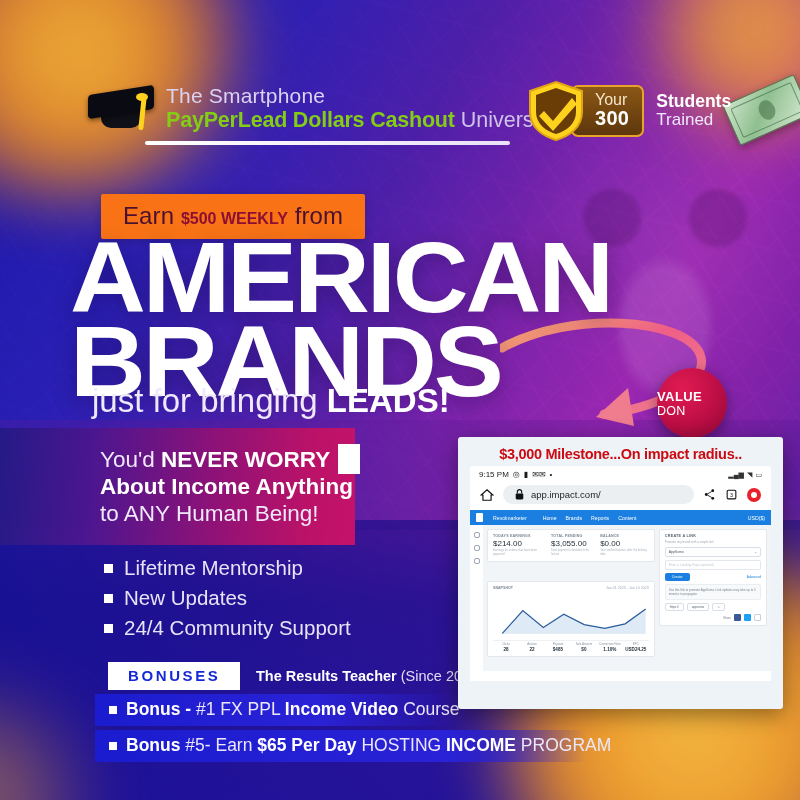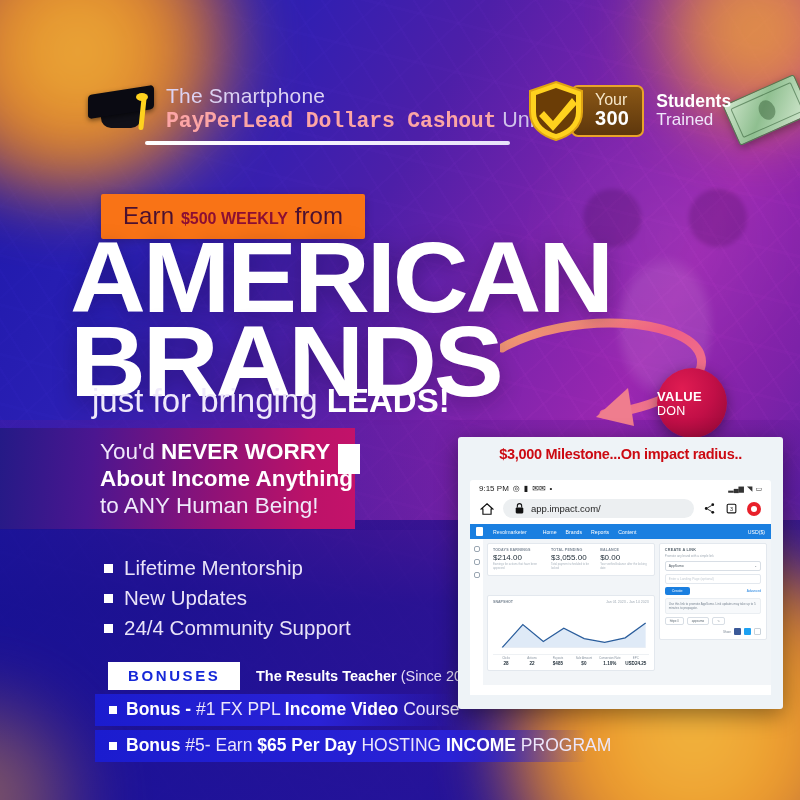--- a/index.html
+++ b/index.html
@@ -59,21 +59,21 @@
   .cap { position:relative; width:66px; height:46px; flex:none; }
   .cap-board { position:absolute; left:0; top:6px; width:66px; height:24px; background:#0a0a12;
     transform:skewY(-9deg); border-radius:4px; box-shadow:0 2px 5px rgba(0,0,0,.5); }
   .cap-base { position:absolute; left:13px; top:22px; width:40px; height:22px; background:#101018;
     border-radius:0 0 10px 10px; }
   .cap-tassel { position:absolute; left:52px; top:12px; width:5px; height:34px; background:#ffd21e; border-radius:3px;
     transform:rotate(6deg); }
   .cap-knot { position:absolute; left:48px; top:9px; width:12px; height:8px; background:#ffd21e; border-radius:50%; }
   .brand-l1 { color:#dcd2f2; font-size:21px; letter-spacing:.2px; line-height:1.12; font-weight:400; }
   .brand-l2 { font-size:21.5px; line-height:1.15; color:#cfc2ea; font-weight:400; white-space:nowrap; }
-  .brand-l2 b { color:#fca5a5; font-weight:800; letter-spacing:-.2px;font-family:Liberation Mono, monospace; }
+  .brand-l2 b { color:#84cc16; font-weight:800; letter-spacing:-.2px; }
   .brand-rule { position:absolute; left:145px; top:141px; width:365px; height:4px;
     background:linear-gradient(90deg,#ffffff,#e8e2fa); border-radius:2px; z-index:6; }
 
   
   .badge-wrap { position:absolute; left:527px; top:80px; display:flex; align-items:center; z-index:7; }
   .plaque { margin-left:-14px; background:linear-gradient(180deg,#7a4a12,#insane); }
   .plaque { background:linear-gradient(180deg,#8a5716 0%,#5e370c 100%); border:2px solid #e8a32a;
     border-radius:7px; padding:5px 13px 6px 22px; color:#fff; line-height:1.02; }
   .plaque .p1 { font-size:16px; font-weight:400; color:#f6e6c8; }
   .plaque .p2 { font-size:20px; font-weight:800; letter-spacing:.3px; }
@@ -107,21 +107,21 @@
 
   
   .value-circle { position:absolute; left:657px; top:368px; width:70px; height:70px; border-radius:50%;
     background:radial-gradient(circle at 36% 30%, #e01c52 0%, #c20f47 48%, #8d0836 100%);
     color:#fff; display:flex; flex-direction:column; align-items:flex-start; justify-content:center;
     z-index:8; box-shadow:0 4px 14px rgba(0,0,0,.4); }
   .value-circle .v1 { font-size:13px; font-weight:800; letter-spacing:.4px; }
   .value-circle .v2 { font-size:12.5px; font-weight:400; letter-spacing:.3px; }
 
   
-  .mpanel { position:absolute; left:0; top:428px; width:355px; height:101px; z-index:6;
+  .mpanel { position:absolute; left:0; top:428px; width:355px; height:117px; z-index:6;
     background:linear-gradient(95deg,#241a86 0%,#4b1690 26%,#8e1277 60%,#bb1268 86%,#c4126a 100%);
     display:flex; align-items:center; }
   .mpanel .inner { padding-left:100px; line-height:1.2; }
   .mpanel .m1 { color:#efe9fb; font-size:22.5px; font-weight:300; }
   .mpanel .m1 b { color:#fff; font-weight:800; }
   .mpanel .m2 { color:#fff; font-size:22.5px; font-weight:800; }
   .mpanel .m3 { color:#efe9fb; font-size:22.5px; font-weight:300; }
   .sq-accent { position:absolute; left:338px; top:444px; width:22px; height:30px; background:#fff; z-index:7; }
 
   
@@ -142,21 +142,21 @@
     background:linear-gradient(90deg,#1b1ccf 0%,#2a22d6 62%,rgba(40,34,214,0) 100%); }
   .bonus-2 { left:95px; top:730px; width:492px;
     background:linear-gradient(90deg,#1b1ccf 0%,#2a22d6 72%,rgba(40,34,214,0) 100%); }
   .bonus-row .sq { width:8px; height:8px; background:#fff; flex:none; }
   .bonus-row .txt { font-size:17.5px; font-weight:300; white-space:nowrap; }
   .bonus-row .txt b { font-weight:800; color:#fff; }
 
   
   .shot { position:absolute; left:458px; top:437px; width:325px; height:272px; z-index:8;
     background:#eef3f7; border-radius:3px; overflow:hidden; box-shadow:0 6px 22px rgba(0,0,0,.4); }
-  .shot-title { text-align:center; padding:9px 4px 18px; font-size:14.5px; font-weight:800;
+  .shot-title { text-align:center; padding:9px 4px 4px; font-size:14.5px; font-weight:800;
     color:#cc0a12; letter-spacing:-.3px; }
   .phone { margin:0 12px; background:#fff; border-radius:3px 3px 0 0; overflow:hidden; height:215px; }
   .statusbar { display:flex; align-items:center; justify-content:space-between; padding:4px 9px 2px;
     font-size:8px; color:#1b1b1b; }
   .statusbar .left { display:flex; align-items:center; gap:4px; }
   .statusbar .right { display:flex; align-items:center; gap:3px; font-size:7px; color:#333; }
   .urlbar { display:flex; align-items:center; gap:9px; padding:4px 10px 6px; }
   .home-ico { width:14px; height:14px; flex:none; }
   .url-pill { flex:1; background:#eceff1; border-radius:11px; padding:3px 10px; display:flex;
     align-items:center; gap:5px; font-size:9.5px; color:#1f1f1f; }

